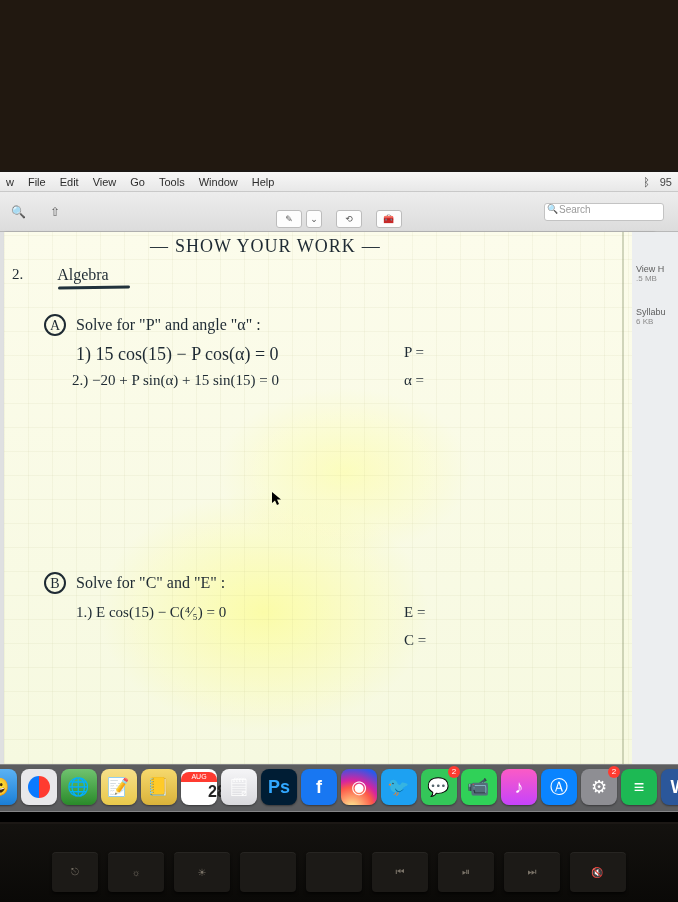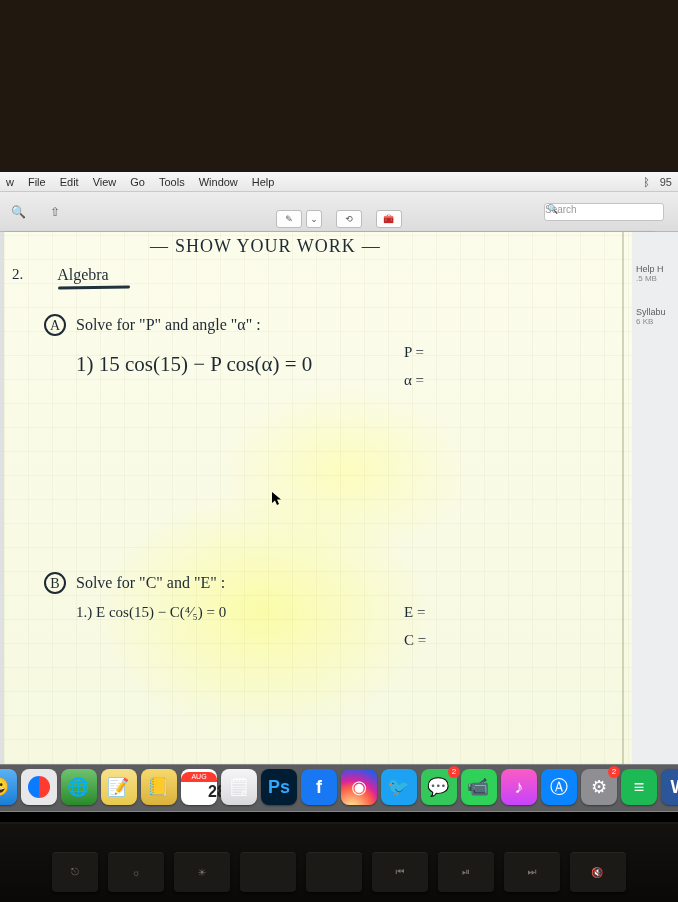--- a/index.html
+++ b/index.html
@@ -18,21 +18,21 @@
   .menubar .spacer { flex: 1; }
   .menubar .right { display:flex; gap:10px; align-items:center; font-size:11px; color:#444; }
 
   
   .toolbar { position:absolute; top:20px; left:0; right:0; height:40px; background: linear-gradient(#ededed,#dcdcdc); border-bottom:1px solid #b8b8b8; display:flex; align-items:center; }
   .tool-left { display:flex; align-items:center; gap:18px; padding-left:10px; width:80px;}
   .doc-title { flex:0 0 auto; margin:0 auto; position:absolute; left:0; right:0; text-align:center; top:3px; font-size:11px; color:#555; }
   .tool-center { position:absolute; left:50%; transform:translateX(-50%); top:18px; display:flex; gap:4px;}
   .tbtn { width:26px; height:18px; background:#fdfdfd; border:1px solid #bcbcbc; border-radius:3px; display:inline-flex; align-items:center; justify-content:center; font-size:9px; color:#555;}
   .tool-right { margin-left:auto; display:flex; gap:10px; align-items:center; padding-right:14px;}
-  .search { width:120px; height:18px; background:#fff; border:1px solid #c3c3c3; border-radius:3px; font-size:10px; color:#9a9a9a; padding-left:0; position:relative;}
+  .search { width:120px; height:18px; background:#fff; border:1px solid #c3c3c3; border-radius:3px; font-size:10px; color:#9a9a9a; padding-left:14px; position:relative;}
   .search::before { content:"🔍"; position:absolute; left:2px; top:0; font-size:9px; color:#888;}
   .icon-btn { width:18px; height:18px; display:inline-flex; align-items:center; justify-content:center; color:#5b5b5b; font-size:12px;}
 
   
   .doc-area { position:absolute; top:60px; left:0; right:0; bottom:58px; background:#dfe0e1; }
   .page { position:absolute; top:0; left:4px; width:650px; height:100%; background:#fbfceb; box-shadow: 1px 0 2px rgba(0,0,0,.15); overflow:hidden; }
   .page-inner {
     position:absolute; inset:0;
     background:
       radial-gradient(ellipse 180px 120px at 340px 240px, rgba(255,255,140,.45), transparent 70%),
@@ -48,21 +48,21 @@
   }
   
   .hand { position:absolute; font-family: "Comic Sans MS", "Segoe Script", cursive; color:#1e2a33; }
   .hw-title { top:4px; left:140px; font-size:18px; letter-spacing:1px; }
   .hw-title::before, .hw-title::after { content:"—"; margin:0 6px; }
   .hw-sec { top:34px; left:38px; font-size:16px; }
   .hw-sec-underline { position:absolute; top:54px; left:54px; width:72px; height:3px; background:#21323c; border-radius:2px; transform:rotate(-1deg);}
   .hw-sec-num { top:34px; left:8px; font-size:15px;}
   .circle-letter { display:inline-block; border:2px solid #1e2a33; border-radius:50%; width:22px; height:22px; line-height:19px; text-align:center; font-size:14px; margin-right:10px;}
   .partA { top:82px; left:40px; font-size:16px; }
-  .eqA1 { top:120px; left:72px; font-size:21px; }
+  .eqA1 { top:112px; left:72px; font-size:18px; }
   .eqA2 { top:140px; left:68px; font-size:15px; }
   .ansP { top:112px; left:400px; font-size:15px; }
   .ansAlpha { top:140px; left:400px; font-size:15px; }
   .partB { top:340px; left:40px; font-size:16px; }
   .eqB1 { top:372px; left:72px; font-size:15px; }
   .eqB2 { top:402px; left:72px; font-size:15px; }
   .ansE { top:372px; left:400px; font-size:15px; }
   .ansC { top:400px; left:400px; font-size:15px; }
   .cursor { position:absolute; top:260px; left:268px; width:10px; height:14px; }
   .cursor svg { width:100%; height:100%; }
@@ -161,41 +161,42 @@
           <div class="hand hw-sec-num">2.</div>
           <div class="hand hw-sec">
             <span style="visibility:hidden">2. </span><span>Algebra</span>
           </div>
           <div class="hw-sec-underline"></div>
 
           <div class="hand partA">
             <span class="circle-letter">A</span><span>Solve for "P" and angle "α" :</span>
           </div>
           <div class="hand eqA1">1)  15 cos(15) − P cos(α) = 0</div>
+          <div class="hand eqA2">2.) −20 + P sin(α) + 15 sin(15) = 0</div>
           <div class="hand ansP">P =</div>
           <div class="hand ansAlpha">α =</div>
 
           <div class="hand partB">
             <span class="circle-letter">B</span><span>Solve for "C" and "E" :</span>
           </div>
           <div class="hand eqB1">1.)  E cos(15) − C(⁴⁄₅) = 0</div>
           <div class="hand ansE">E =</div>
           <div class="hand ansC">C =</div>
 
           <div class="cursor">
             <svg viewBox="0 0 10 14">
                 <path d="M0 0 L0 11 L3 8.5 L5 13 L7 12 L5 7.5 L9 7.5 Z" fill="#000"></path>
               </svg>
           </div>
         </div>
       </div>
 
       <div class="side-sliver">
         <div class="f1">
-          <div>Help H</div>
+          <div>View H</div>
           <div class="sz">.5 MB</div>
         </div>
         <div class="f2">
           <div>Syllabu</div>
           <div class="sz">6 KB</div>
         </div>
       </div>
     </div>
 
     <div class="dock">

